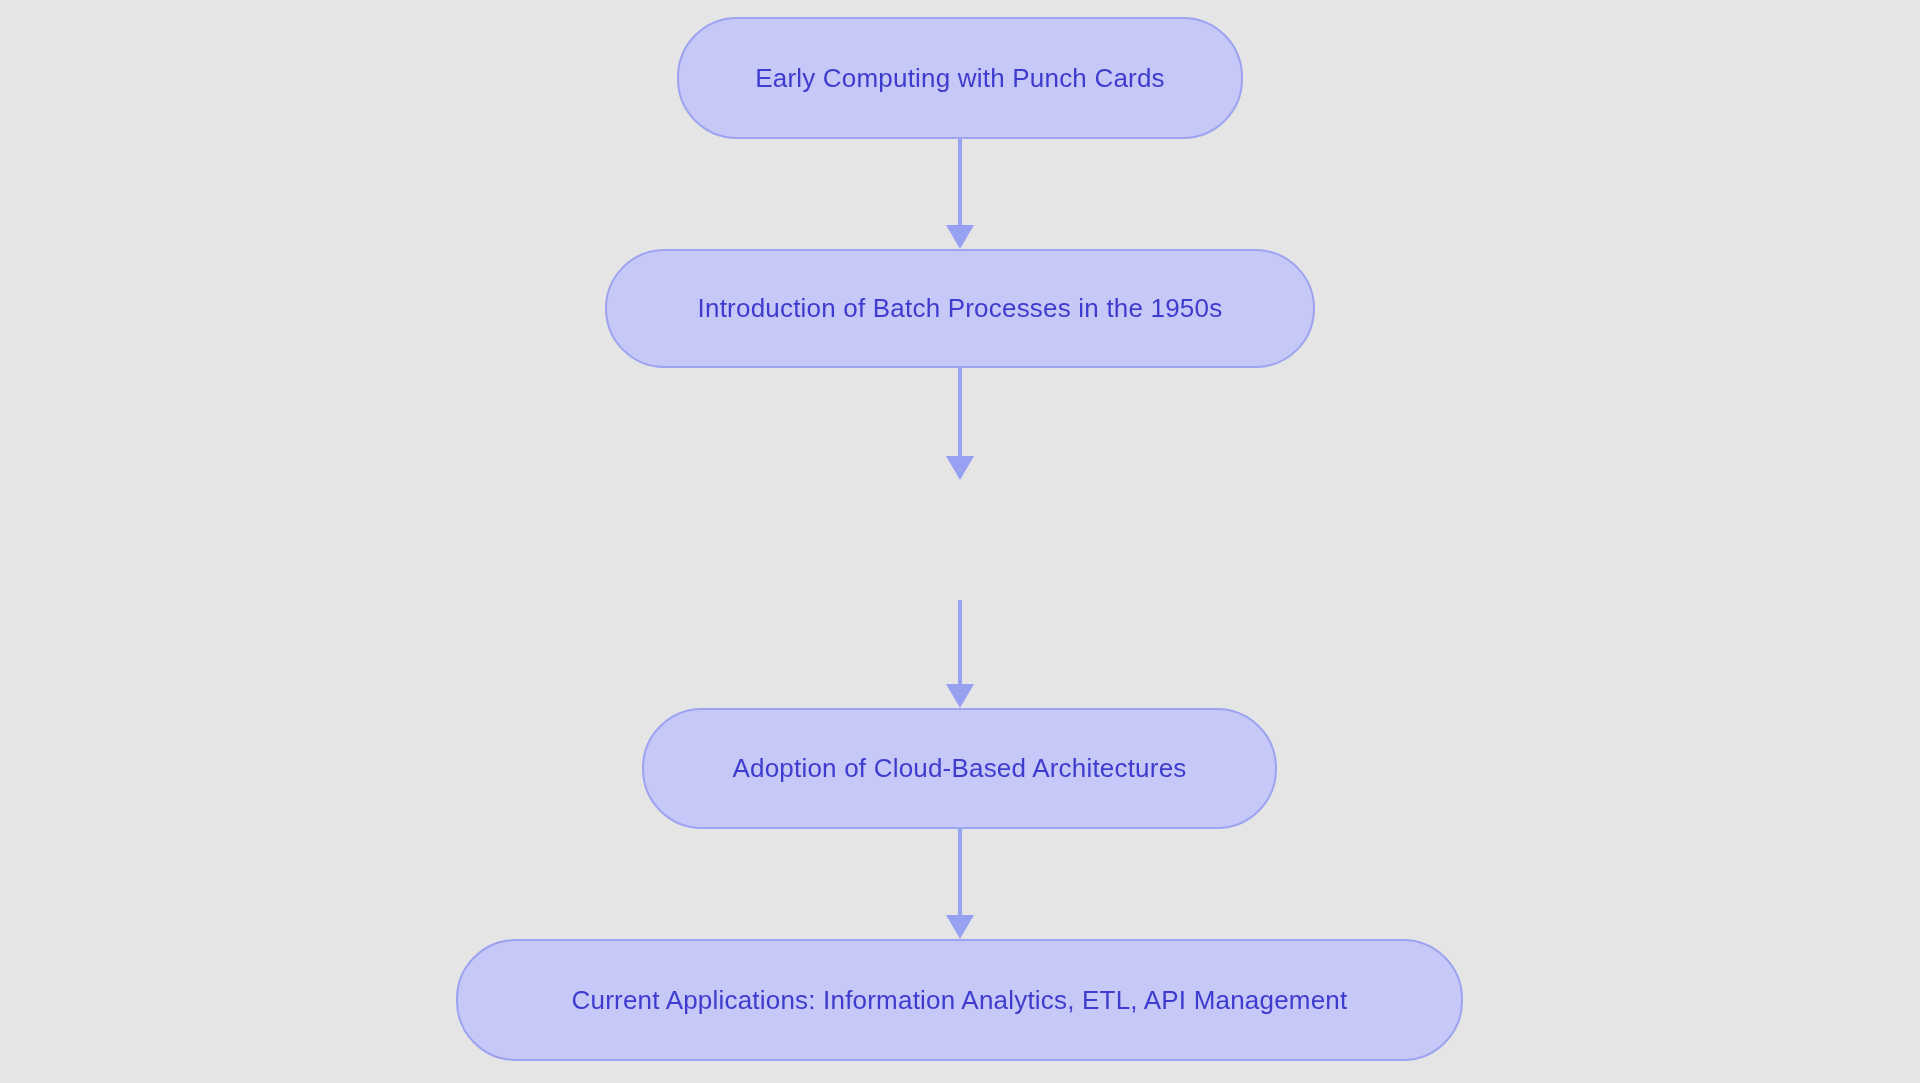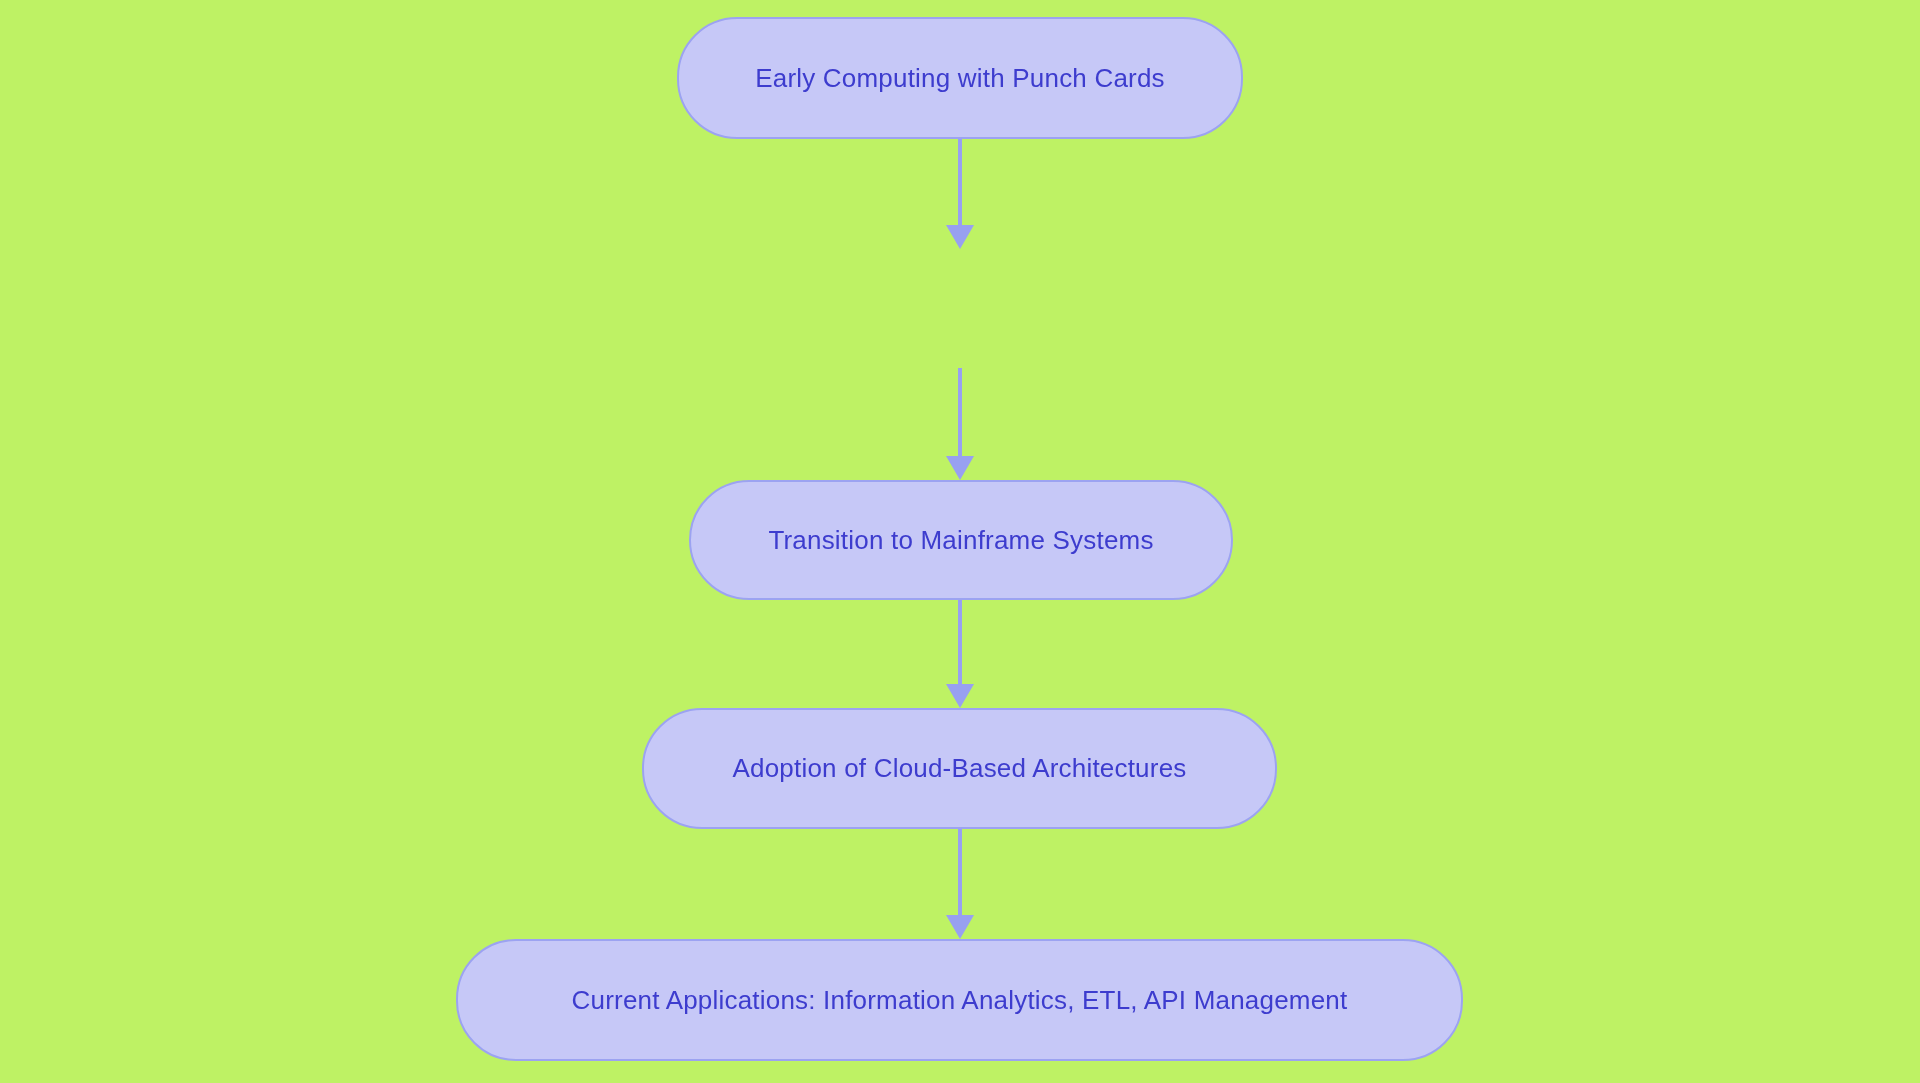--- a/index.html
+++ b/index.html
@@ -4,21 +4,21 @@
 <style>
   html, body {
     margin: 0;
     padding: 0;
     background: #ffffff;
   }
   .canvas {
     position: relative;
     width: 1920px;
     height: 1083px;
-    background: #bef264;
+    background: #e5e5e5;
     overflow: hidden;
     font-family: "Liberation Sans", sans-serif;
   }
   .node {
     position: absolute;
     box-sizing: border-box;
     display: flex;
     align-items: center;
     justify-content: center;
     text-align: center;
@@ -72,29 +72,29 @@
 
   <div class="node node-1">
     <span>Early Computing with Punch Cards</span>
   </div>
 
   <div class="edge edge-1">
     <div class="edge-line"></div>
     <div class="edge-head"></div>
   </div>
 
+  <div class="node node-2">
+    <span>Introduction of Batch Processes in the 1950s</span>
+  </div>
 
   <div class="edge edge-2">
     <div class="edge-line"></div>
     <div class="edge-head"></div>
   </div>
 
-  <div class="node node-3">
-    <span>Transition to Mainframe Systems</span>
-  </div>
 
   <div class="edge edge-3">
     <div class="edge-line"></div>
     <div class="edge-head"></div>
   </div>
 
   <div class="node node-4">
     <span>Adoption of Cloud-Based Architectures</span>
   </div>
 

